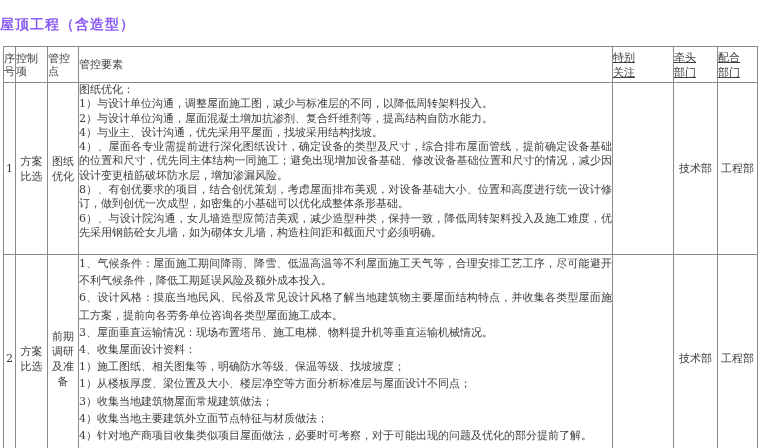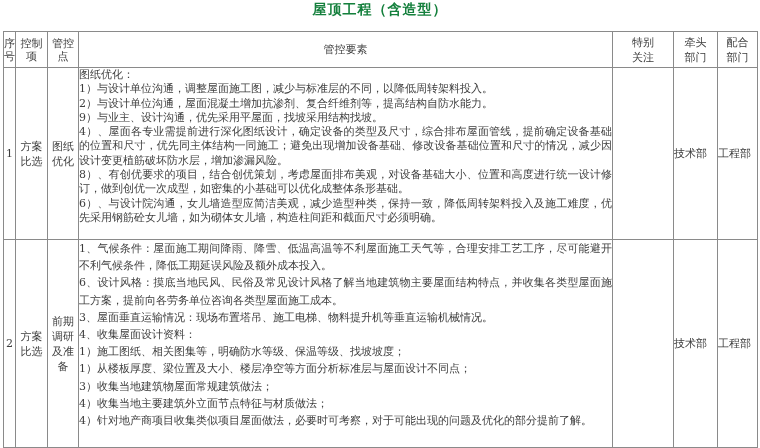--- a/index.html
+++ b/index.html
@@ -6,66 +6,66 @@
   .page{
     position:relative;
     width:760px;height:448px;
     overflow:hidden;
     background:#ffffff;
     font-family:"DejaVu Serif", serif;
     color:#3d3d3d;
   }
   .doc-title{
     height:30px;
-    padding-top:1px;
-    text-align:center;
+    padding-top:16px;
     font-size:14px;
     font-weight:bold;
-    color:#15803d;
+    color:#8b5cf6;
     letter-spacing:1px;
   }
   table.main{
     margin-left:3px;
     width:754px;
     border-collapse:collapse;
     table-layout:fixed;
   }
   table.main th, table.main td{
     border:1px solid #8a8a8a;
     font-size:11px;
     font-weight:normal;
     color:#3d3d3d;
     overflow:hidden;
     padding:0;
   }
   tr.hdr{height:36px;}
   tr.hdr th{
-    text-align:center;
+    text-align:left;
     vertical-align:middle;
     line-height:13px;
   }
-  .two-col{display:inline-block;width:2.2em;line-height:15px;}
+  .two-col{display:inline-block;width:2.2em;line-height:15px;text-decoration:underline;}
   tr.row1{height:172px;}
   tr.row2{height:208px;}
   td.lbl{
     text-align:center;
     vertical-align:middle;
     line-height:15px;
   }
   td.elements{
     vertical-align:top;
     padding:1px 2px 0 2px;
   }
   td.elements div{
     margin:0;
     text-align:justify;
   }
   tr.row1 td.elements{line-height:14.3px;}
   tr.row2 td.elements{line-height:17.2px;}
   td.dept{
+    text-align:center;
     vertical-align:middle;
     margin-left:48px;
   }
 </style>
 </head>
 <body>
 
 <div class="page">
   <div class="doc-title">屋顶工程（含造型）</div>
 
@@ -90,21 +90,21 @@
       <th><span class="two-col">配合部门</span></th>
     </tr>
     <tr class="row1">
       <td class="lbl">1</td>
       <td class="lbl">方案比选</td>
       <td class="lbl">图纸优化</td>
       <td class="elements">
             <div>图纸优化：</div>
             <div>1）与设计单位沟通，调整屋面施工图，减少与标准层的不同，以降低周转架料投入。</div>
             <div>2）与设计单位沟通，屋面混凝土增加抗渗剂、复合纤维剂等，提高结构自防水能力。</div>
-            <div>9）与业主、设计沟通，优先采用平屋面，找坡采用结构找坡。</div>
+            <div>4）与业主、设计沟通，优先采用平屋面，找坡采用结构找坡。</div>
             <div>4）、屋面各专业需提前进行深化图纸设计，确定设备的类型及尺寸，综合排布屋面管线，提前确定设备基础的位置和尺寸，优先同主体结构一同施工；避免出现增加设备基础、修改设备基础位置和尺寸的情况，减少因设计变更植筋破坏防水层，增加渗漏风险。</div>
             <div>8）、有创优要求的项目，结合创优策划，考虑屋面排布美观，对设备基础大小、位置和高度进行统一设计修订，做到创优一次成型，如密集的小基础可以优化成整体条形基础。</div>
             <div>6）、与设计院沟通，女儿墙造型应简洁美观，减少造型种类，保持一致，降低周转架料投入及施工难度，优先采用钢筋砼女儿墙，如为砌体女儿墙，构造柱间距和截面尺寸必须明确。</div>
           </td>
       <td class="dept"></td>
       <td class="dept">技术部</td>
       <td class="dept">工程部</td>
     </tr>
     <tr class="row2">
       <td class="lbl">2</td>

